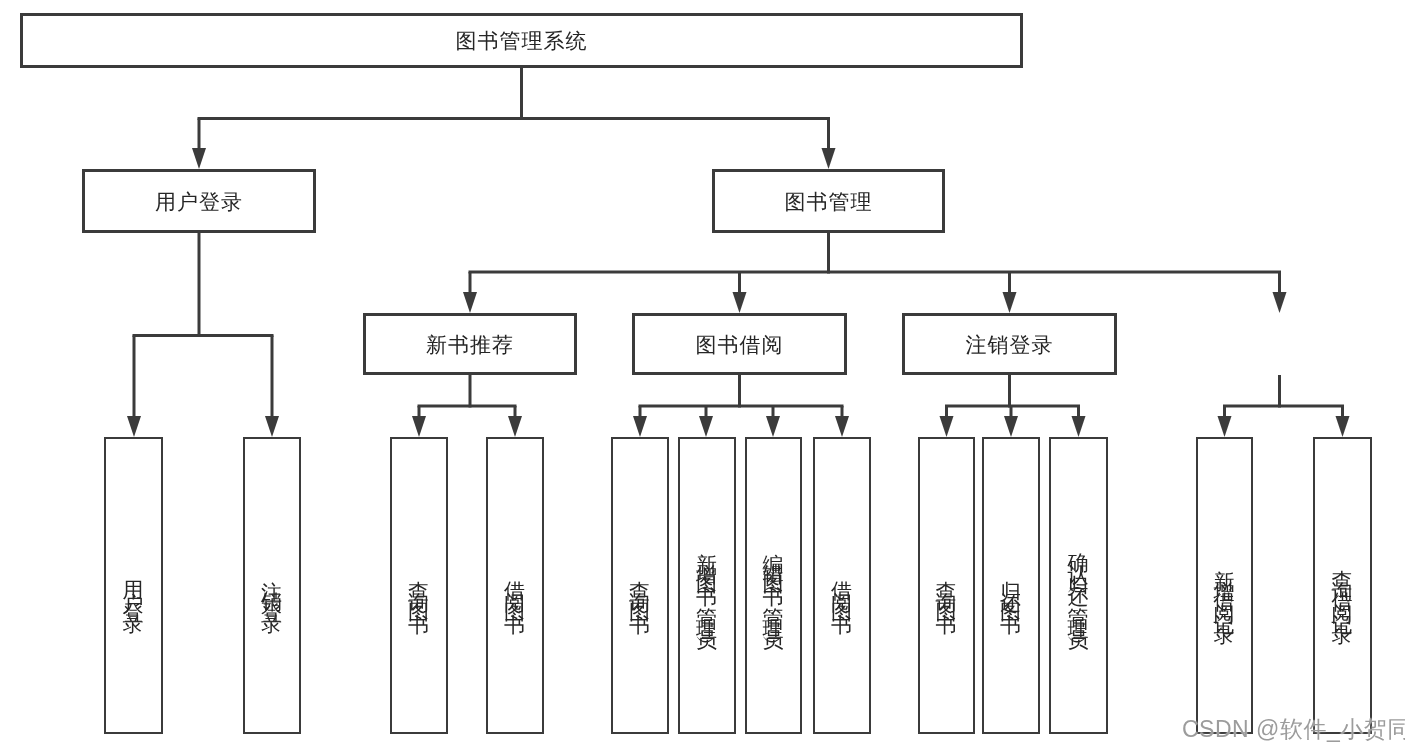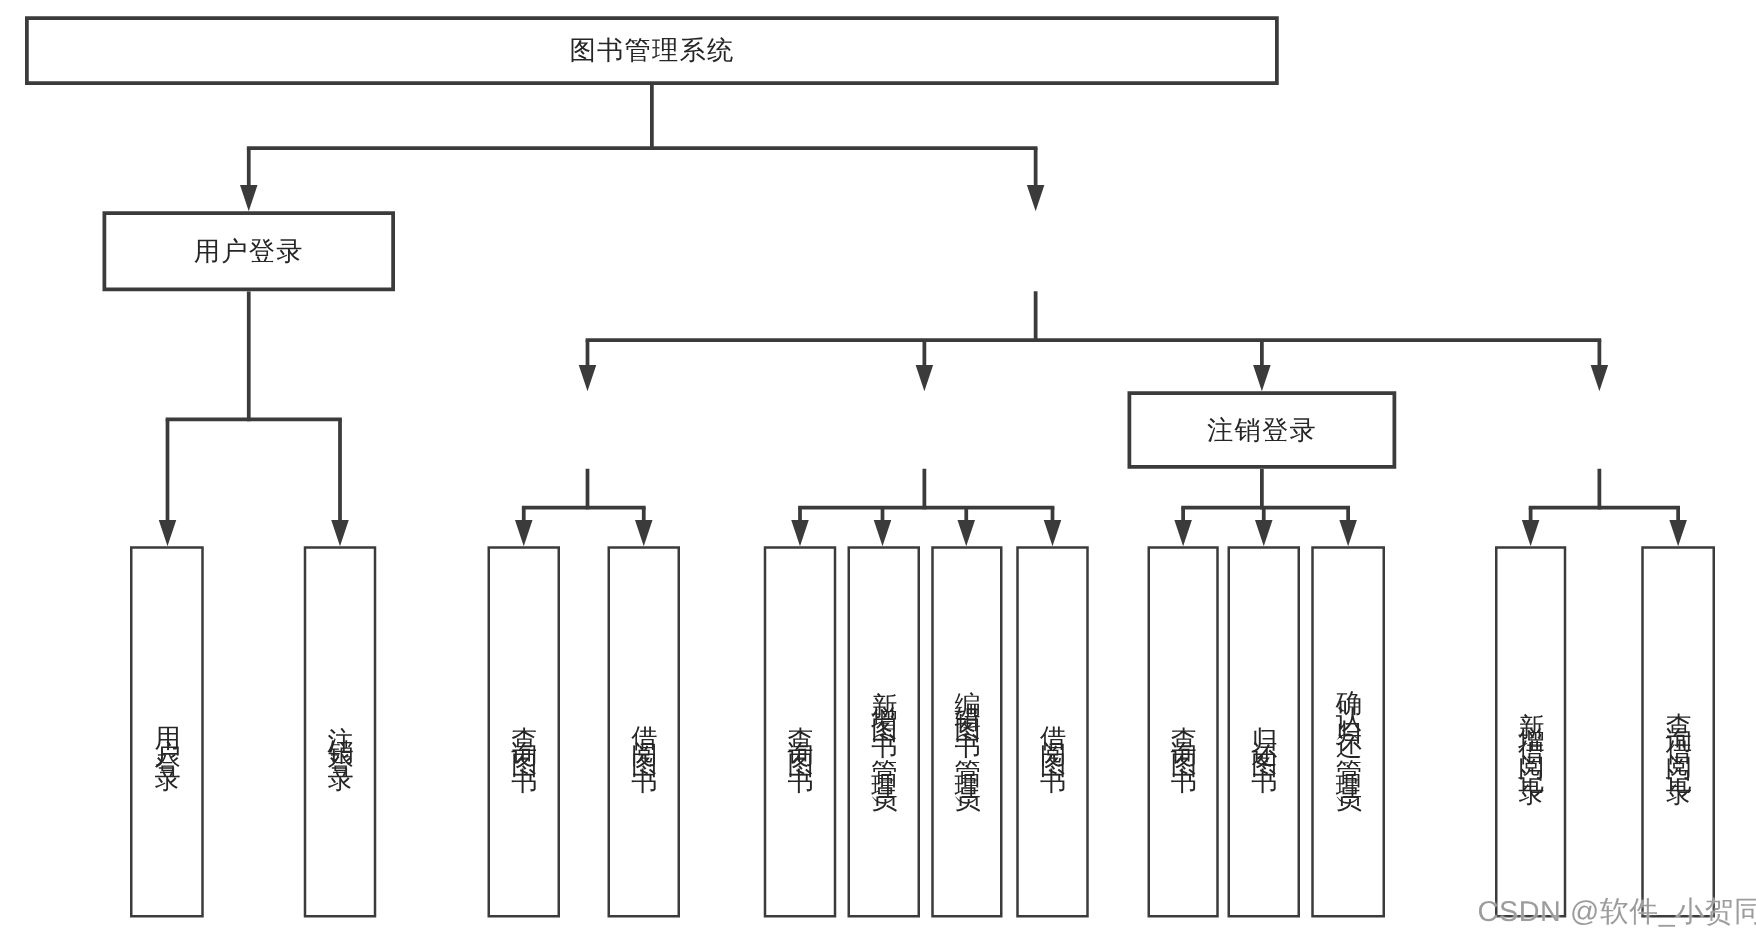--- a/index.html
+++ b/index.html
@@ -97,21 +97,24 @@
       <line x1="1223" y1="406" x2="1344" y2="406" stroke="#3b3b3b" stroke-width="3"></line>
       <line x1="1224.5" y1="406" x2="1224.5" y2="418" stroke="#3b3b3b" stroke-width="3"></line>
       <polygon points="1217.5,416 1231.5,416 1224.5,437" fill="#3b3b3b"></polygon>
       <line x1="1342.5" y1="406" x2="1342.5" y2="418" stroke="#3b3b3b" stroke-width="3"></line>
       <polygon points="1335.5,416 1349.5,416 1342.5,437" fill="#3b3b3b"></polygon>
     </svg>
 
   <div class="node" style="left:20px;top:13px;width:1003px;height:55px">图书管理系统</div>
 
   <div class="node" style="left:82px;top:169px;width:234px;height:64px">用户登录</div>
+  <div class="node" style="left:712px;top:169px;width:233px;height:64px">图书管理</div>
 
+  <div class="node" style="left:363px;top:313px;width:214px;height:62px">新书推荐</div>
+  <div class="node" style="left:632px;top:313px;width:215px;height:62px">图书借阅</div>
   <div class="node" style="left:902px;top:313px;width:215px;height:62px">注销登录</div>
 
   <div class="node leaf" style="left:104px;top:437px;width:59px;height:297px">用户登录</div>
   <div class="node leaf" style="left:243px;top:437px;width:58px;height:297px">注销登录</div>
 
   <div class="node leaf" style="left:390px;top:437px;width:58px;height:297px">查询图书</div>
   <div class="node leaf" style="left:486px;top:437px;width:58px;height:297px">借阅图书</div>
 
   <div class="node leaf" style="left:611px;top:437px;width:58px;height:297px">查询图书</div>
   <div class="node leaf" style="left:678px;top:437px;width:58px;height:297px">新增图书（管理员）</div>

